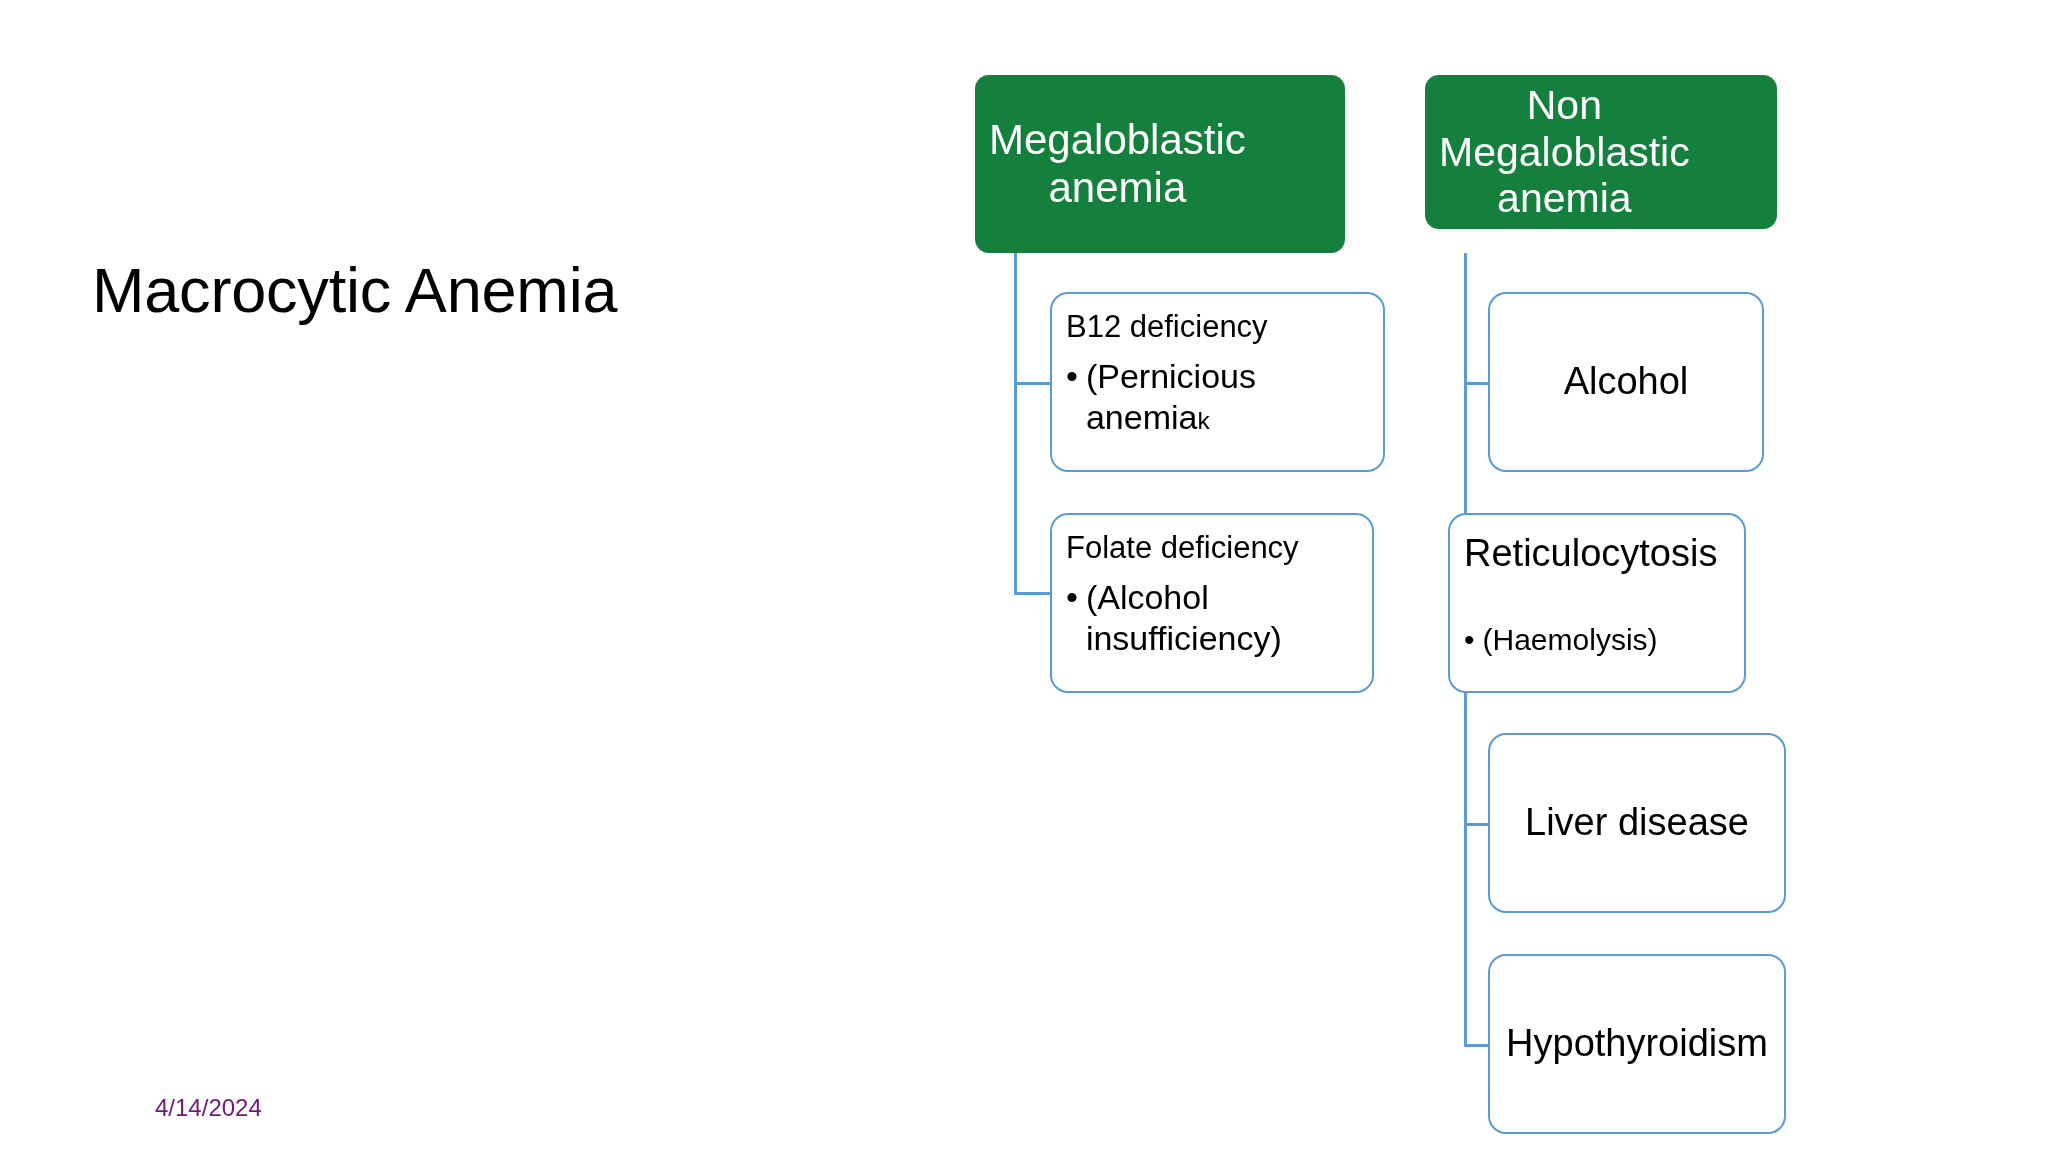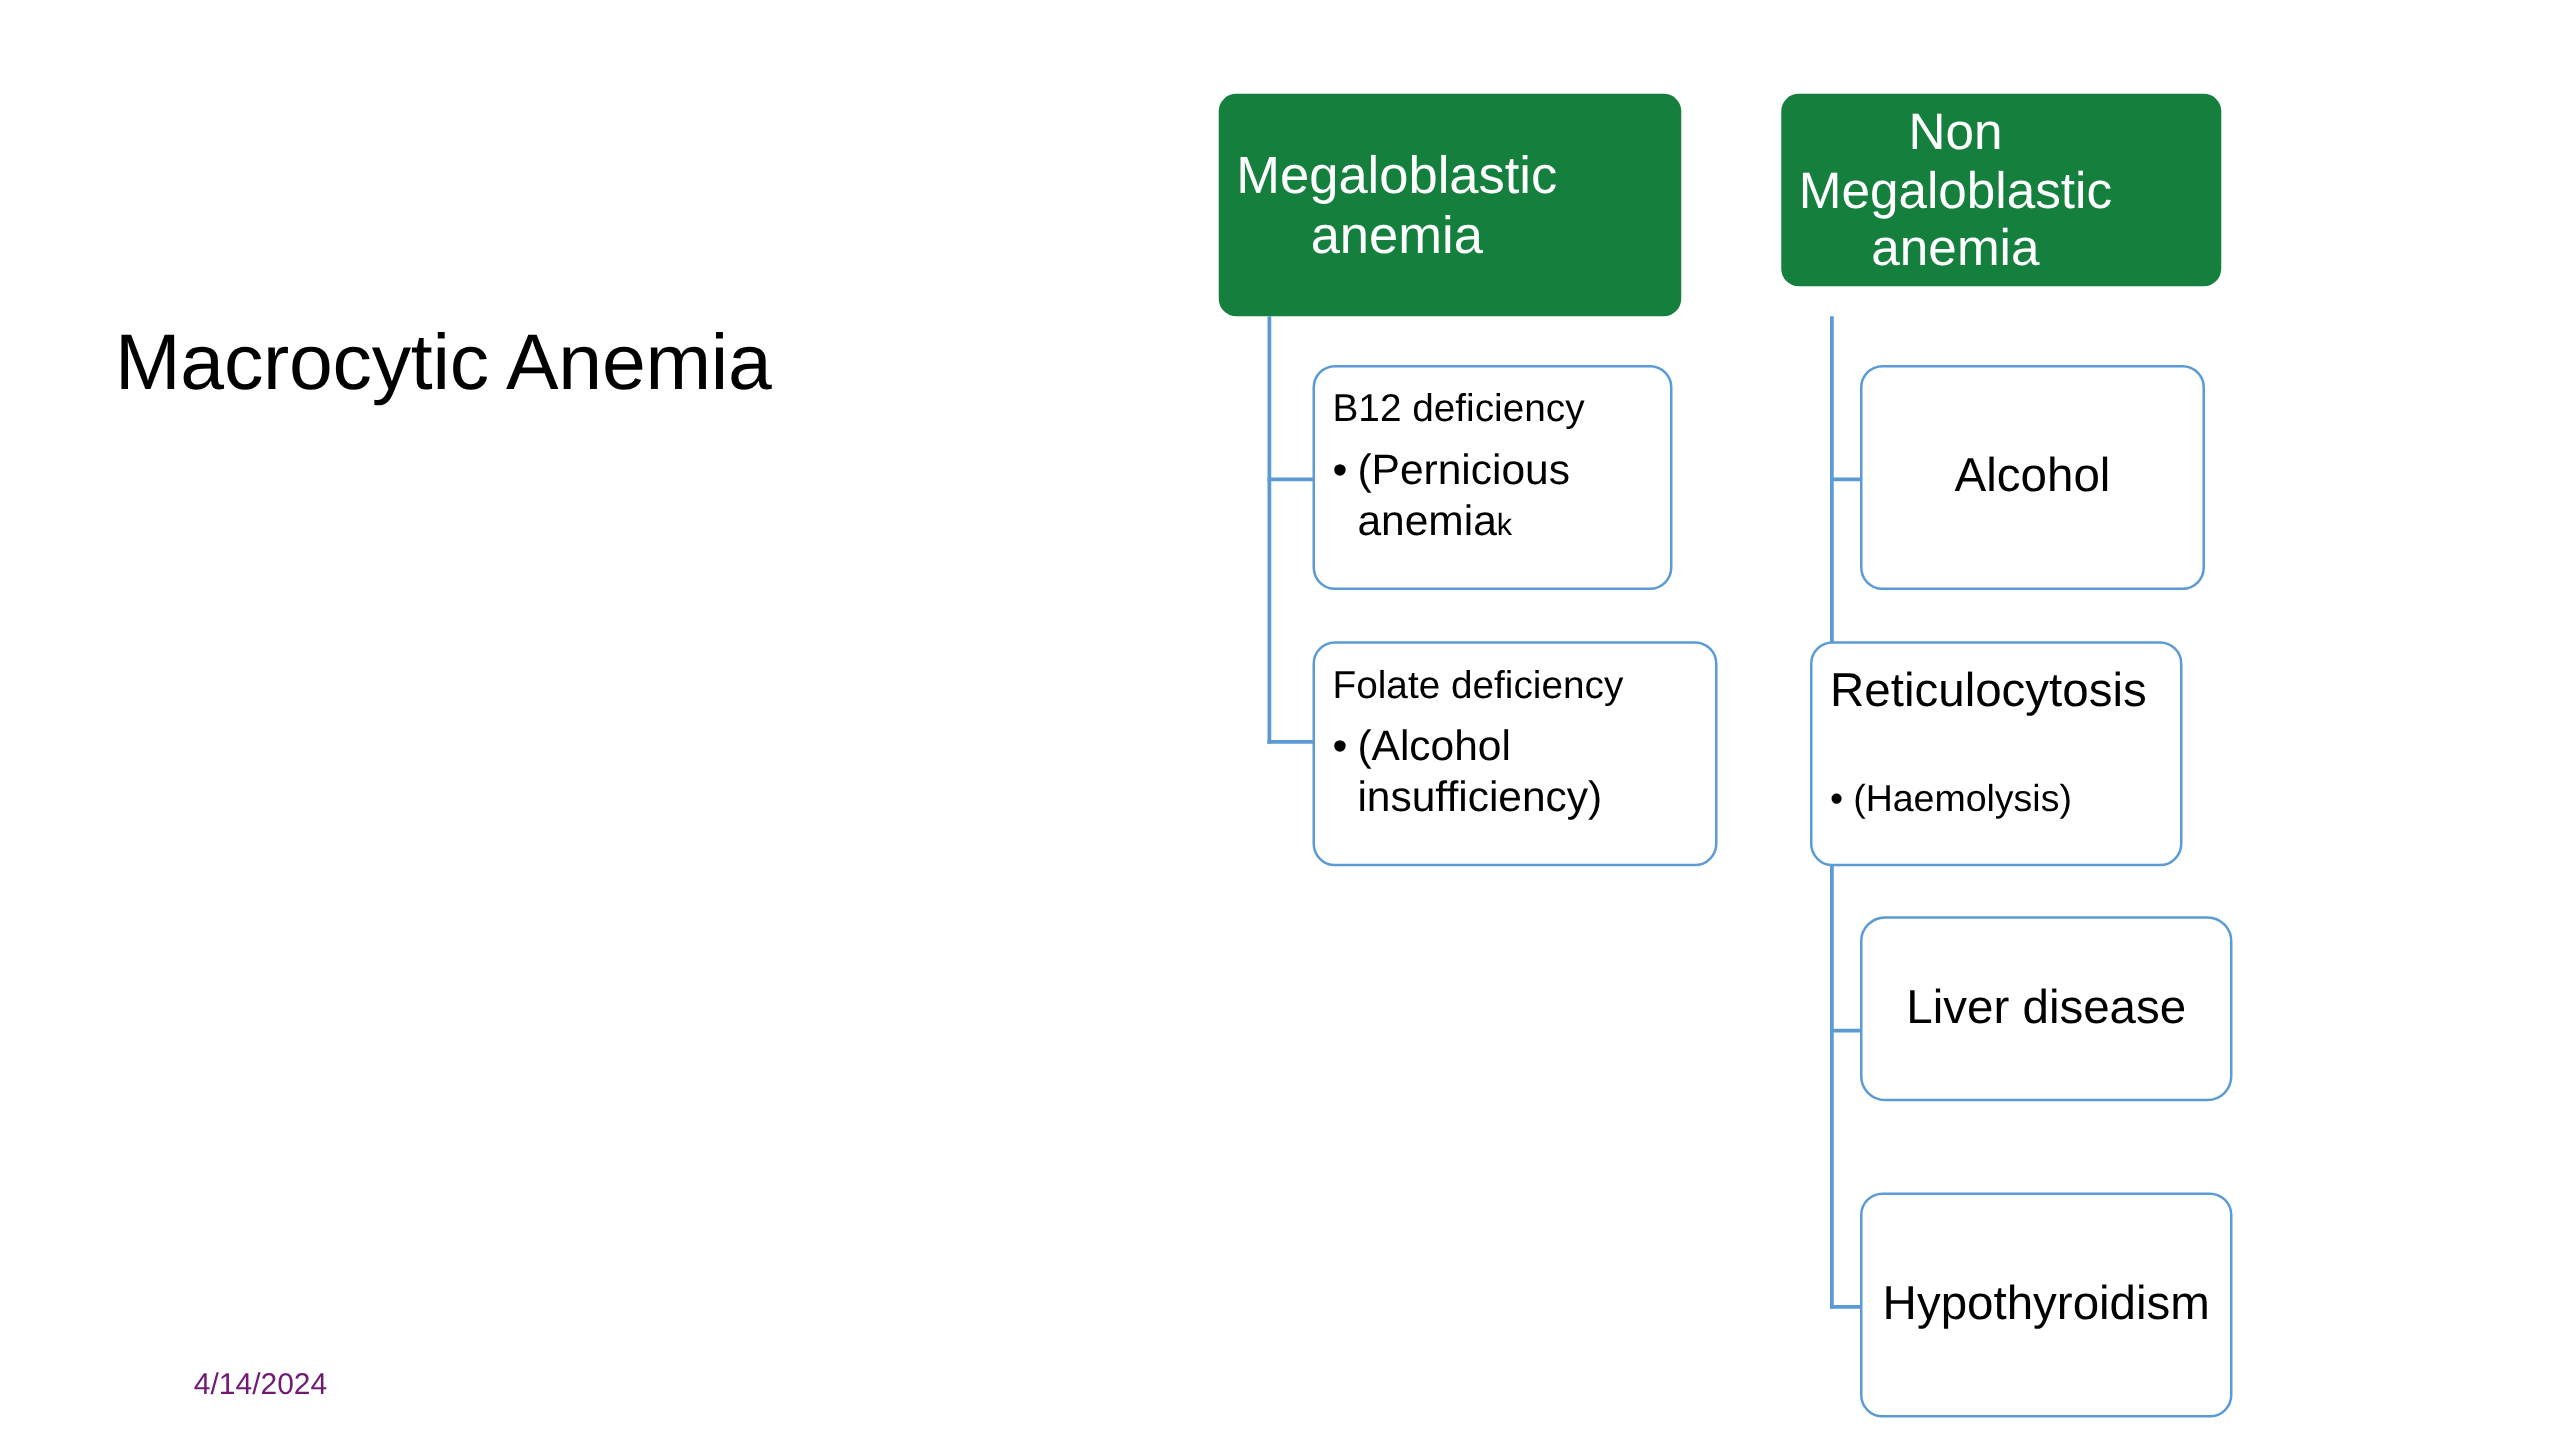--- a/index.html
+++ b/index.html
@@ -135,21 +135,21 @@
       <span>anemia</span>
     </div>
   </div>
 
   <div class="connector-trunk" style="left:1014px; top:253px; height:342px;"></div>
 
   <div class="connector-stub" style="left:1014px; top:382px; width:38px;"></div>
 
   <div class="connector-stub" style="left:1014px; top:592px; width:38px;"></div>
 
-  <div class="node-child" style="left:1050px; top:292px; width:288px; height:180px;">
+  <div class="node-child" style="left:1050px; top:292px; width:335px; height:180px;">
     <div class="child-heading" style="top:15px;">B12 deficiency</div>
     <div class="child-bullet-row" style="top:62px;">
       <span class="bullet-dot">•</span>
       <span class="bullet-text"><span>(Pernicious anemia</span><span class="trailing-small">k</span></span>
     </div>
   </div>
 
   <div class="node-child" style="left:1050px; top:513px; width:324px; height:180px;">
     <div class="child-heading" style="top:15px;">Folate deficiency</div>
     <div class="child-bullet-row" style="top:62px;">
@@ -181,21 +181,21 @@
   </div>
 
   <div class="node-child" style="left:1448px; top:513px; width:298px; height:180px;">
     <div class="child-heading" style="top:16px; font-size:38px;">Reticulocytosis</div>
     <div class="child-bullet-row" style="top:107px; font-size:30px;">
       <span class="bullet-dot">•</span>
       <span class="bullet-text">(Haemolysis)</span>
     </div>
   </div>
 
-  <div class="node-child centered" style="left:1488px; top:733px; width:298px; height:148px;border-radius:20px;">
+  <div class="node-child centered" style="left:1488px; top:733px; width:298px; height:180px;">
     <span class="child-center-label">Liver disease</span>
   </div>
 
   <div class="node-child centered" style="left:1488px; top:954px; width:298px; height:180px;">
     <span class="child-center-label">Hypothyroidism</span>
   </div>
 
   <div id="slide-date">4/14/2024</div>
 
 </div>

